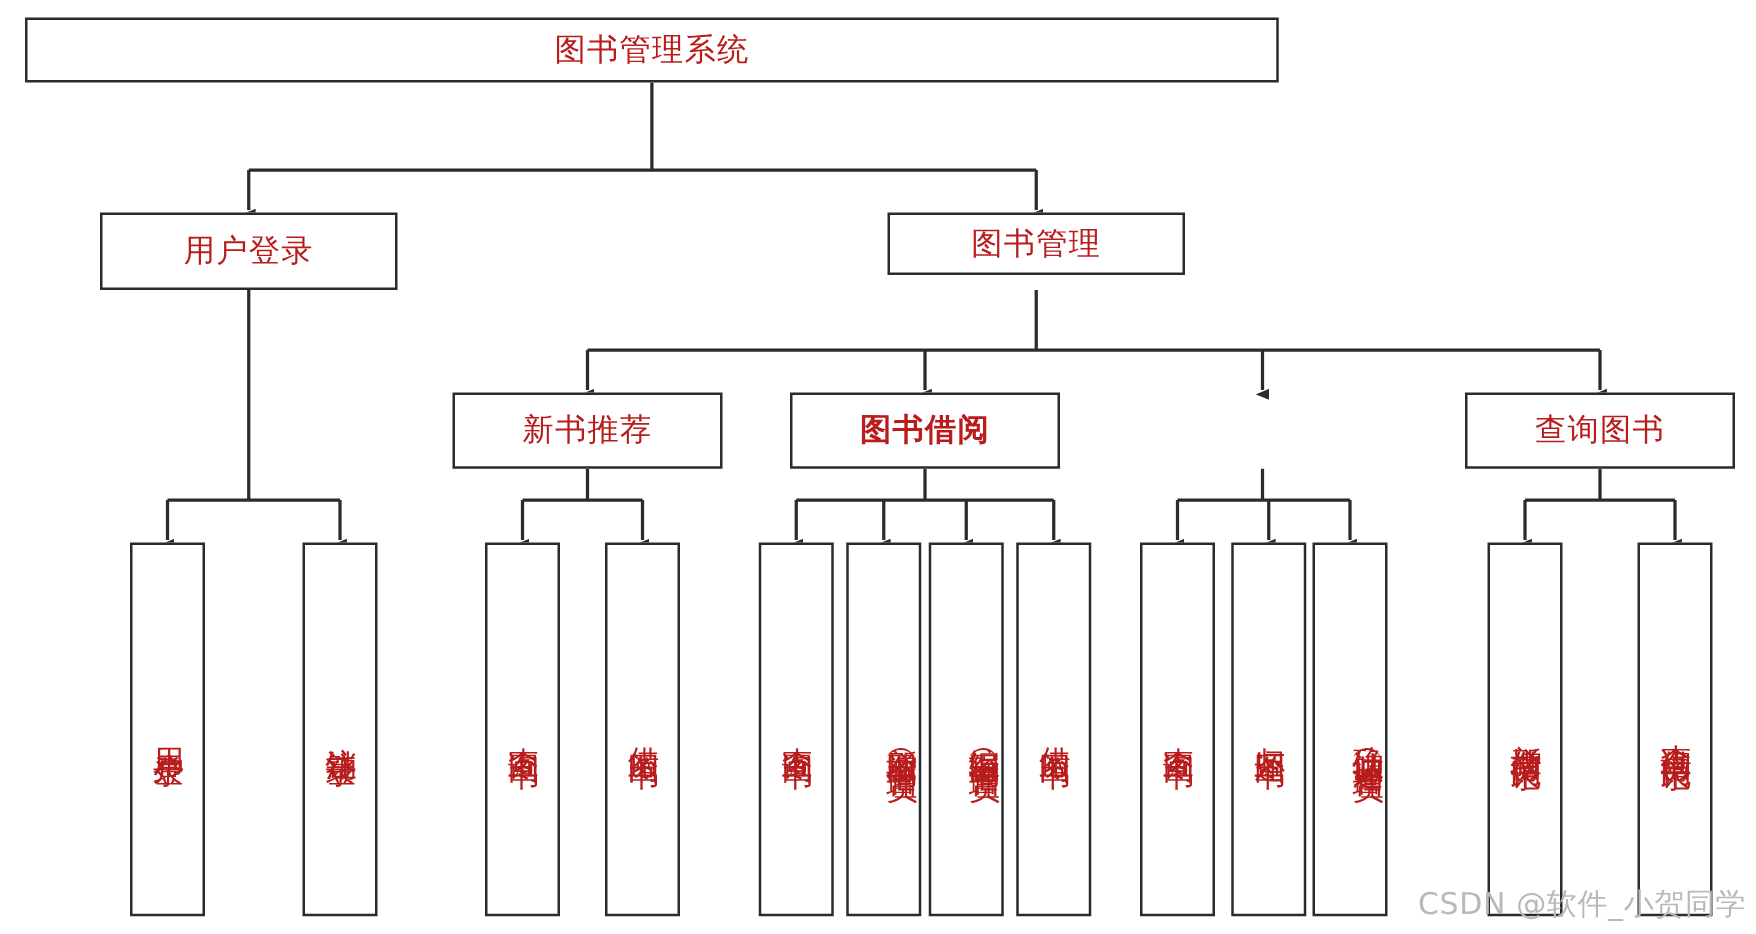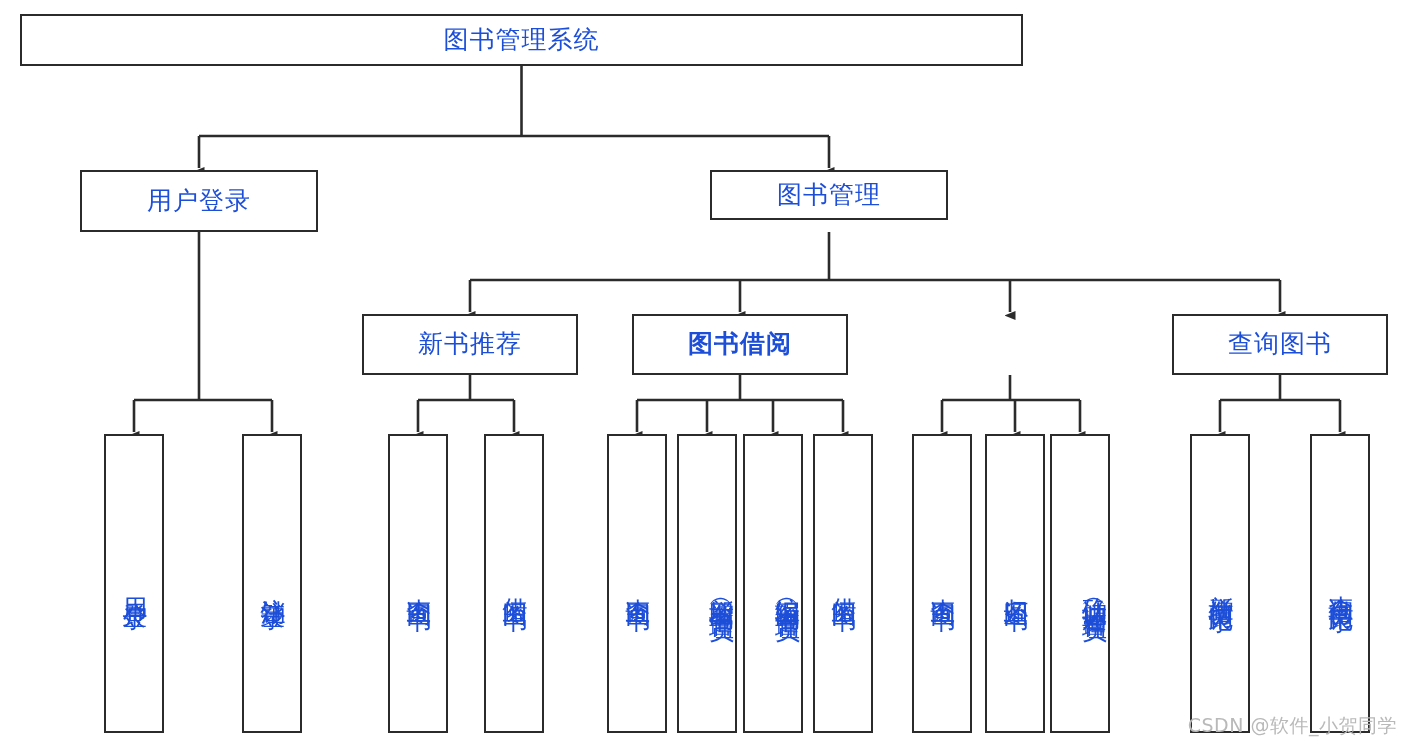--- a/index.html
+++ b/index.html
@@ -26,21 +26,21 @@
     pointer-events: none;
   }
   .node {
     position: absolute;
     box-sizing: border-box;
     border: 2.5px solid #2b2b2b;
     background: #ffffff;
     display: flex;
     align-items: center;
     justify-content: center;
-    color: #1d4ed8;
+    color: #b91c1c;
     line-height: 1.15;
   }
   .node.horiz {
     font-size: 25px;
     letter-spacing: 1px;
     text-align: center;
   }
   .node.vert {
     writing-mode: vertical-rl;
     text-orientation: upright;
@@ -52,21 +52,21 @@
     text-align: start;
   }
   .node.vert.mid {
     align-items: center;
     padding-top: 0;
   }
   #watermark {
     position: absolute;
     right: 8px;
     bottom: 8px;
-    font-size: 19px;
+    font-size: 24px;
     color: #b9b9b9;
     letter-spacing: 0.5px;
     white-space: nowrap;
   }
 </style>
 </head>
 <body>
 
 <div id="canvas">
 

